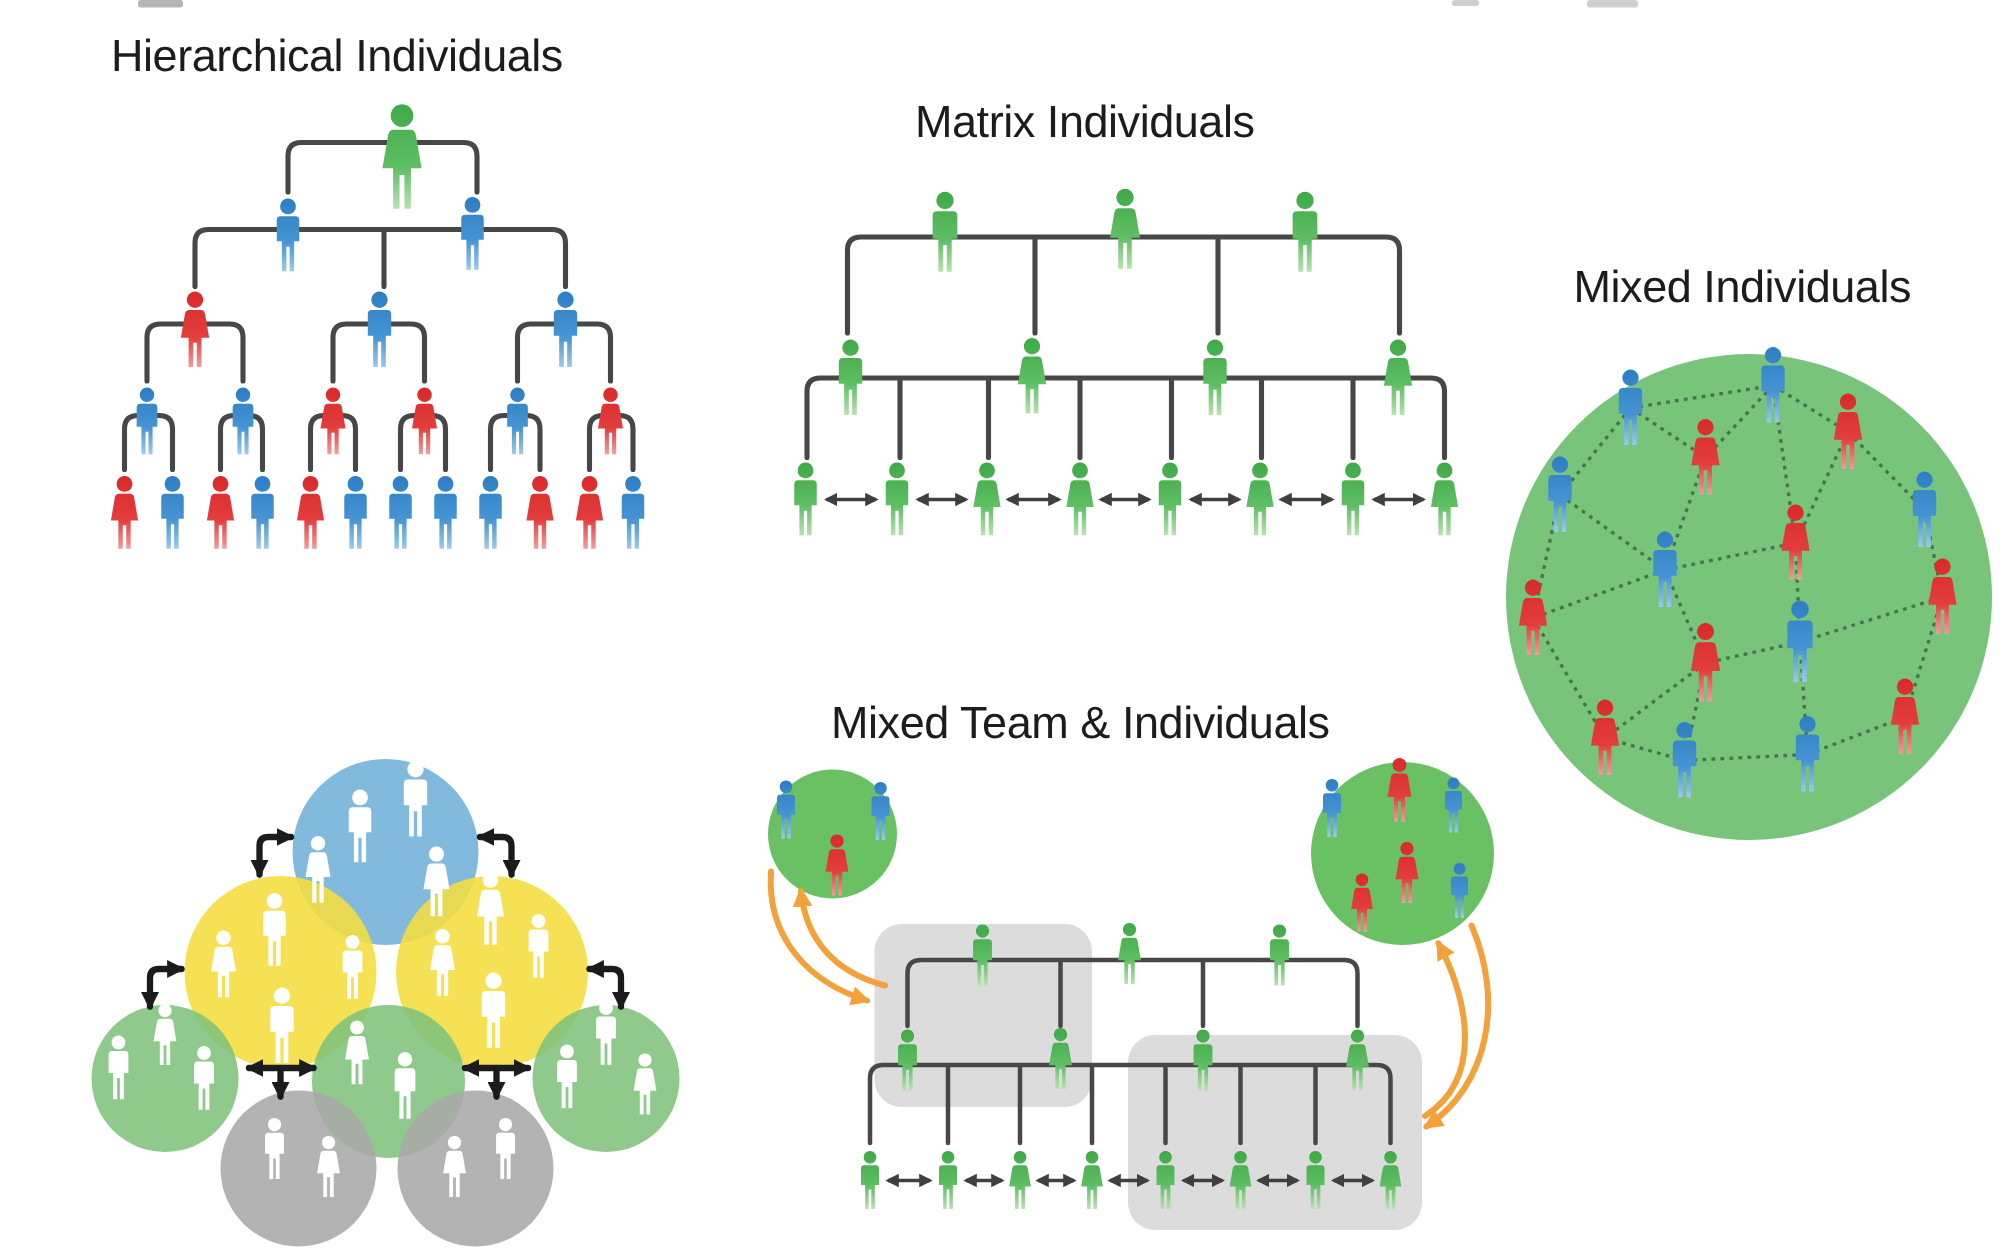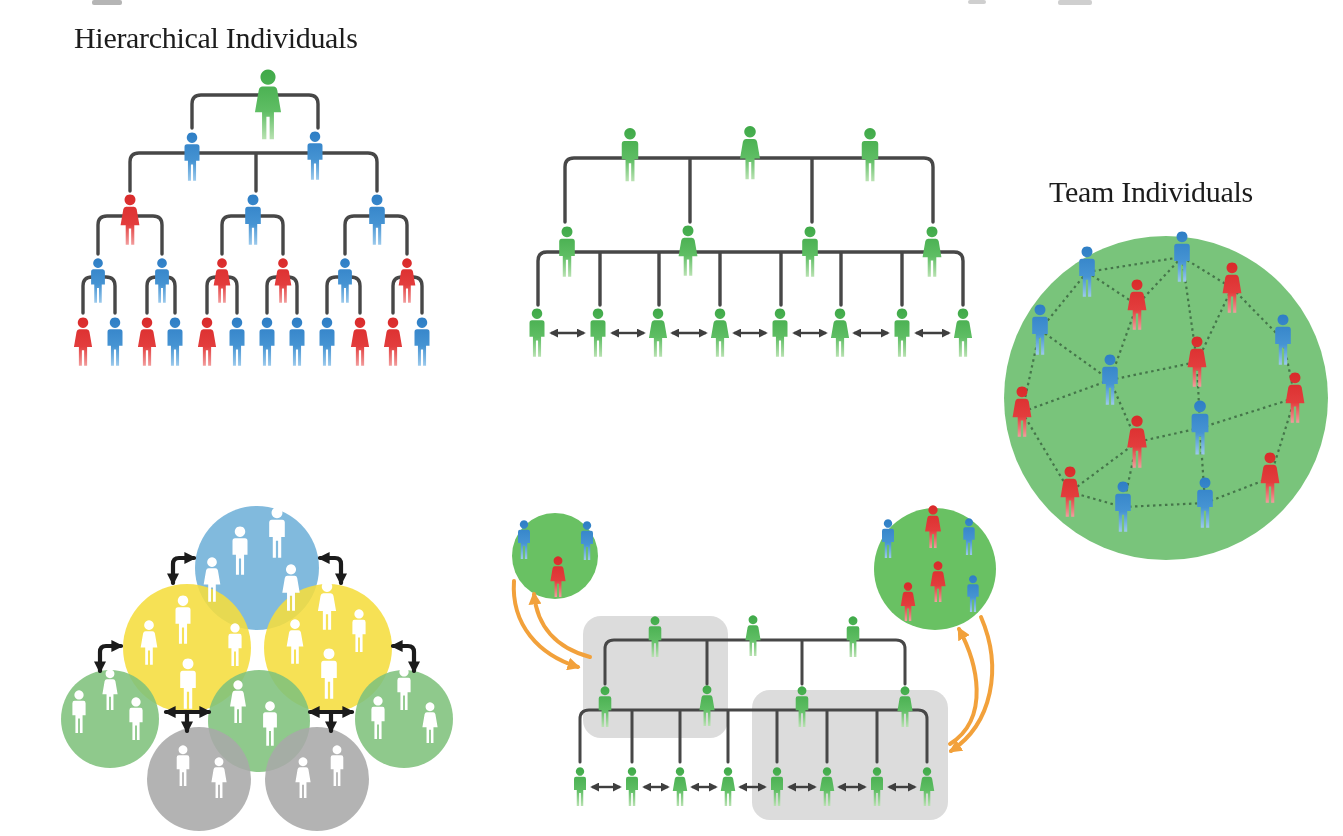--- a/index.html
+++ b/index.html
@@ -1,17 +1,17 @@
 <!DOCTYPE html>
 <html><head>
 <meta charset="utf-8">
 <style>
   html,body{margin:0;padding:0;background:#ffffff;}
   .canvas{position:relative;width:1343px;height:836px;background:#ffffff;overflow:hidden;
-          font-family:Liberation Serif, serif;}
+          font-family:Liberation Sans, sans-serif;}
   .panel-title{position:absolute;color:#1c1c1c;font-size:30px;font-weight:400;
                letter-spacing:-0.3px;white-space:nowrap;}
   #diagram-svg{position:absolute;left:0;top:0;}
   .artifact{position:absolute;background:#cfcfcf;border-radius:2px;}
 </style>
 </head>
 <body>
 
 <div class="canvas">
 
@@ -237,18 +237,20 @@
         <use href="#fig-f" x="898" y="582" width="20" height="40" fill="url(#grad-red)"></use>
         <use href="#fig-m" x="963.5" y="575" width="19" height="38" fill="url(#grad-blue)"></use>
         <path d="M 590 657 C 556 648 537 626 534 594" fill="none" stroke="#f2a13b" stroke-width="4" stroke-linecap="round" marker-end="url(#mk-orange)"></path>
         <path d="M 514 581 C 511 625 539 655 578 667" fill="none" stroke="#f2a13b" stroke-width="4" stroke-linecap="round" marker-end="url(#mk-orange)"></path>
         <path d="M 950 744 C 991 718 977 662 959 629" fill="none" stroke="#f2a13b" stroke-width="4" stroke-linecap="round" marker-end="url(#mk-orange)"></path>
         <path d="M 981 617 C 1003 668 992 724 951 751" fill="none" stroke="#f2a13b" stroke-width="4" stroke-linecap="round" marker-end="url(#mk-orange)"></path>
       </g>
     </svg>
 
   <div class="panel-title" style="left:74px;top:21px;">Hierarchical Individuals</div>
-  <div class="panel-title" style="left:1049px;top:175px;">Team Individuals</div>
+  <div class="panel-title" style="left:610px;top:65px;">Matrix Individuals</div>
+  <div class="panel-title" style="left:1049px;top:175px;">Mixed Individuals</div>
+  <div class="panel-title" style="left:554px;top:466px;">Mixed Team &amp; Individuals</div>
 
   <div class="artifact" style="left:92px;top:0;width:30px;height:5px;background:#b5b5b5;"></div>
   <div class="artifact" style="left:968px;top:0;width:18px;height:4px;"></div>
   <div class="artifact" style="left:1058px;top:0;width:34px;height:5px;"></div>
 </div>
 
 </body></html>

